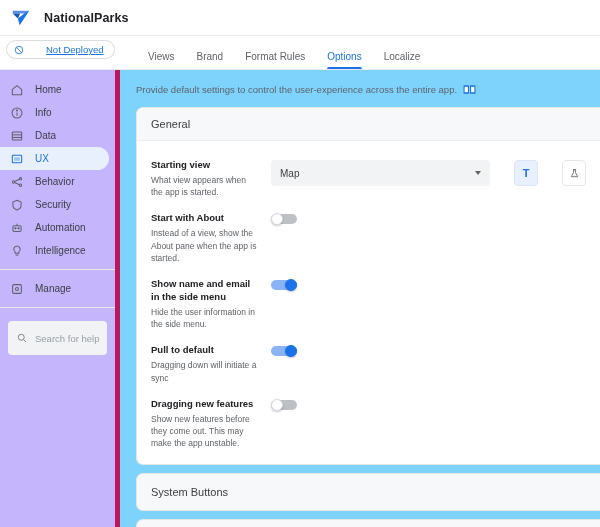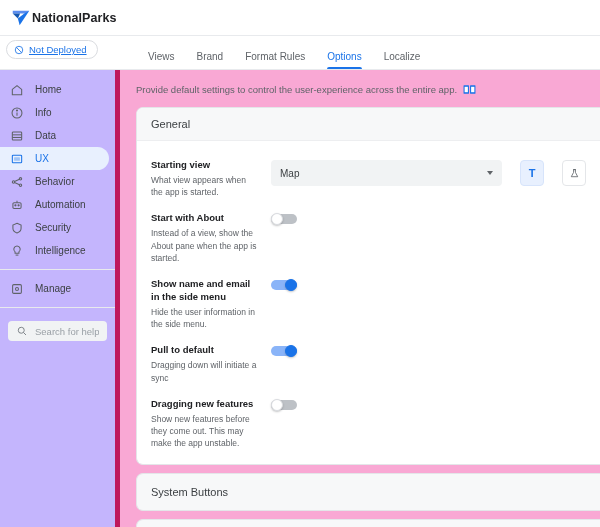--- a/index.html
+++ b/index.html
@@ -16,34 +16,34 @@
   .topbar {
     height: 36px; min-height: 36px;
     display: flex; align-items: center;
     padding-left: 10px;
     background: #fff;
     border-bottom: 1px solid #e8eaed;
   }
   .logo { width: 22px; height: 22px; display: block; flex: 0 0 auto; }
   .app-title {
     font-size: 12.5px; font-weight: 700; color: #202124;
-    letter-spacing: .1px;
+    margin-left: 12px; letter-spacing: .1px;
   }
 
   
   .navrow {
     height: 34px; min-height: 34px;
     display: flex; align-items: flex-end;
     background: #fff;
     border-bottom: 1px solid #e8eaed;
     position: relative;
   }
   .deploy-chip {
     position: absolute; left: 6px; top: 4px;
-    display: flex; align-items: center; gap: 5px;
+    display: flex; align-items: center; gap: 22px;
     border: 1px solid #dadce0; border-radius: 13px;
     padding: 3px 10px 3px 7px;
     background: #fff;
   }
   .deploy-chip .label {
     font-size: 9.5px; color: #1a73e8; text-decoration: underline;
     white-space: nowrap;
   }
   .tabs { display: flex; align-items: flex-end; margin-left: 137px; height: 100%; }
   .tab {
@@ -79,34 +79,34 @@
   .nav-item .ico { width: 14px; height: 14px; flex: 0 0 auto; display: block; color: #5f6368; }
   .nav-item .txt { font-size: 10px; color: #3c4043; white-space: nowrap; }
   .nav-item.active { background: #e8f0fe; }
   .nav-item.active .txt { color: #1a73e8; }
   .nav-item.active .ico { color: #1a73e8; }
   .nav-sep { height: 1px; background: #e8eaed; margin: 7px 0 7px 0; }
 
   .search-wrap { margin: 6px 8px 0 8px; }
   .search-box {
     display: flex; align-items: center; gap: 7px;
-    height: 20px; border-radius: 4px;
+    height: 34px; border-radius: 4px;
     background: #f1f3f4; padding: 0 8px;
   }
   .search-box .ico { width: 12px; height: 12px; color: #80868b; flex: 0 0 auto; }
   .search-box input {
     border: 0; outline: 0; background: transparent;
     font-family: inherit; font-size: 9.5px; color: #5f6368; width: 100%;
   }
   .search-box input::placeholder { color: #9aa0a6; }
 
   
   .content {
     flex: 1; min-width: 0;
-    background: #f9a8d4;
+    background: #7dd3fc;
     padding: 14px 0 0 16px;
     overflow: hidden;
   }
   .intro {
     display: flex; align-items: center; gap: 6px;
     font-size: 9.5px; color: #5f6368;
     margin-bottom: 12px;
   }
   .intro .book { width: 13px; height: 11px; flex: 0 0 auto; }
 
@@ -130,21 +130,21 @@
     display: flex; align-items: flex-start;
     padding-top: 14px;
   }
   .row .meta { width: 120px; min-width: 120px; padding-right: 12px; }
   .row .name {
     font-size: 9.5px; font-weight: 700; color: #202124; line-height: 1.35;
   }
   .row .desc {
     font-size: 8.5px; color: #5f6368; line-height: 1.45; margin-top: 2px;
   }
-  .row .ctrl { flex: 1; display: flex; align-items: flex-start; gap: 18px; padding-top: 1px; }
+  .row .ctrl { flex: 1; display: flex; align-items: flex-start; gap: 24px; padding-top: 1px; }
 
   
   .select {
     flex: 1; height: 26px;
     background: #f1f3f4; border-radius: 4px;
     display: flex; align-items: center; justify-content: space-between;
     padding: 0 9px; min-width: 0;
   }
   .select .val { font-size: 10px; color: #3c4043; }
   .select .caret {
@@ -262,33 +262,33 @@
           <circle cx="18" cy="6.5" r="2"></circle>
           <circle cx="18" cy="17.5" r="2"></circle>
         <line x1="7.8" y1="11" x2="16.2" y2="7.3"></line>
           <line x1="7.8" y1="13" x2="16.2" y2="16.7"></line>
       </svg>
       <span class="txt">Behavior</span>
     </div>
 
     <div class="nav-item">
       <svg class="ico" viewBox="0 0 24 24" fill="none" stroke="currentColor" stroke-width="1.8">
+        <path d="M12 4 L19 7 v5.5 C19 16.5 15.8 19.4 12 20.5 8.2 19.4 5 16.5 5 12.5 V7 Z"></path>
+      </svg>
+      <span class="txt">Security</span>
+    </div>
+
+    <div class="nav-item">
+      <svg class="ico" viewBox="0 0 24 24" fill="none" stroke="currentColor" stroke-width="1.8">
         <rect x="5" y="8" width="14" height="10" rx="2"></rect>
           <circle cx="9.3" cy="12.6" r="1" fill="currentColor"></circle>
           <circle cx="14.7" cy="12.6" r="1" fill="currentColor"></circle>
           <line x1="12" y1="4.5" x2="12" y2="8"></line>
       </svg>
       <span class="txt">Automation</span>
-    </div>
-
-    <div class="nav-item">
-      <svg class="ico" viewBox="0 0 24 24" fill="none" stroke="currentColor" stroke-width="1.8">
-        <path d="M12 4 L19 7 v5.5 C19 16.5 15.8 19.4 12 20.5 8.2 19.4 5 16.5 5 12.5 V7 Z"></path>
-      </svg>
-      <span class="txt">Security</span>
     </div>
 
     <div class="nav-item">
       <svg class="ico" viewBox="0 0 24 24" fill="none" stroke="currentColor" stroke-width="1.8">
         <path d="M12 3.5 a5.5 5.5 0 0 1 3.3 9.9 V16 H8.7 v-2.6 A5.5 5.5 0 0 1 12 3.5 Z"></path>
           <line x1="9.6" y1="19" x2="14.4" y2="19"></line>
       </svg>
       <span class="txt">Intelligence</span>
     </div>
 

